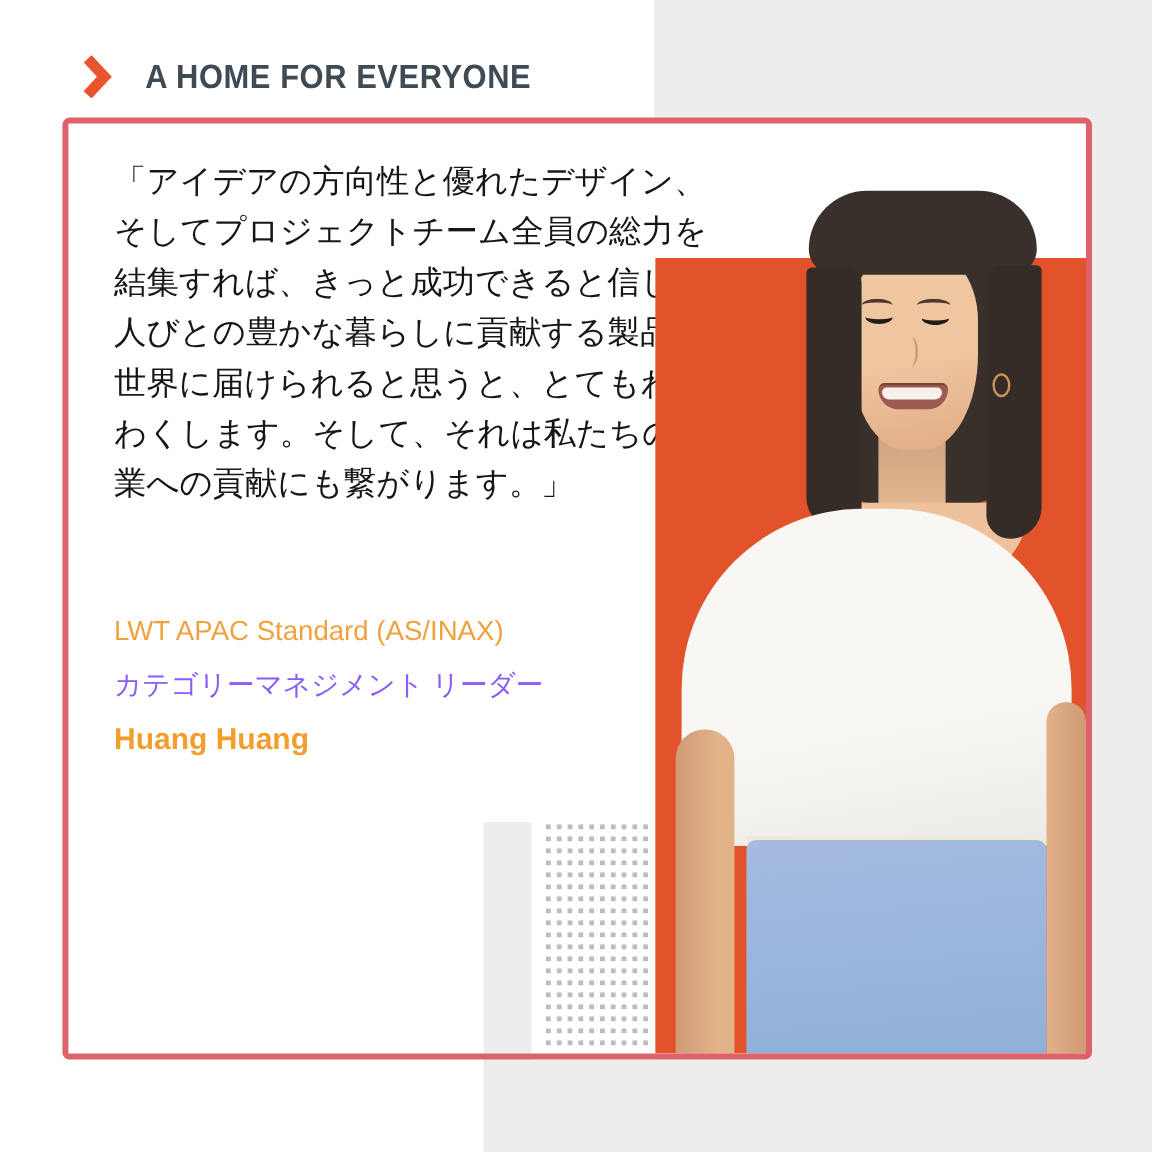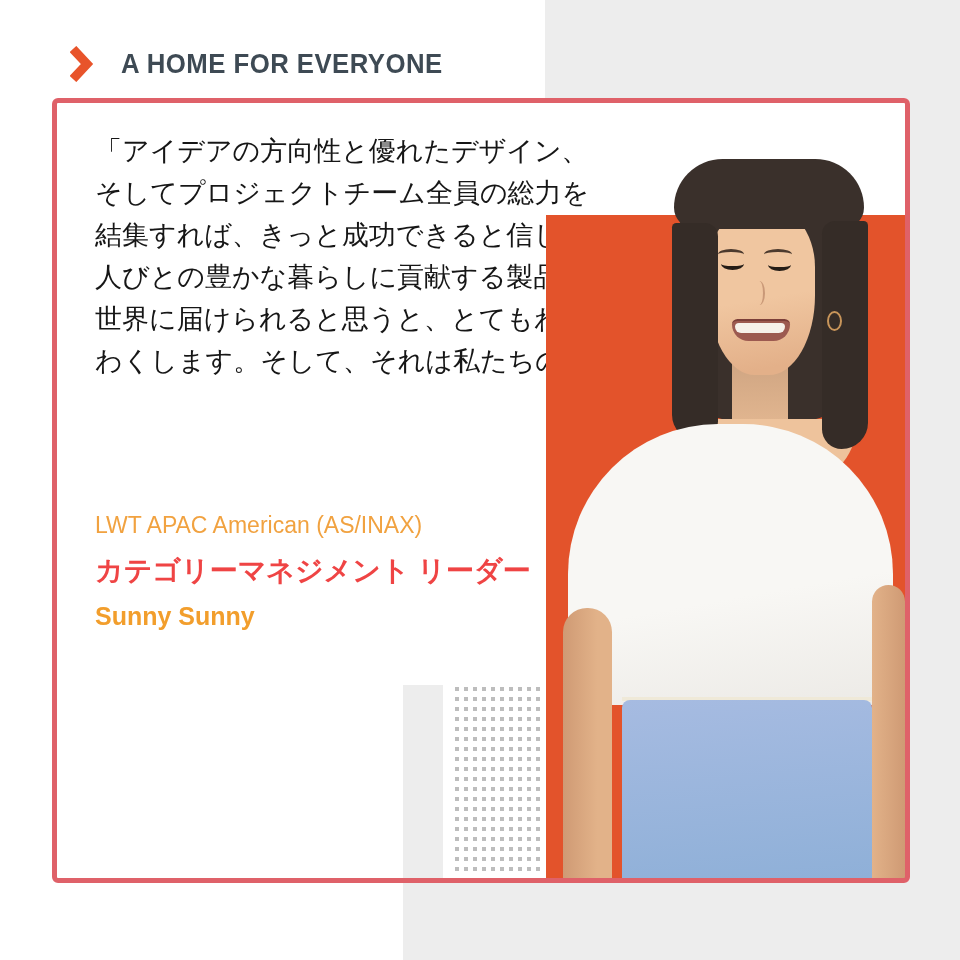--- a/index.html
+++ b/index.html
@@ -29,21 +29,21 @@
   .card-frame{left:52px;top:98px;width:858px;height:785px;border:5px solid #df6169;border-radius:6px;
     box-sizing:border-box;z-index:40;pointer-events:none;background:transparent;}
 
   
   .quote{left:95px;top:130px;width:470px;z-index:20;color:#161616;}
   .quote-line{font-size:27px;line-height:42px;white-space:nowrap;}
 
   
   .attribution{left:95px;top:503px;z-index:20;}
   .attr-division{font-size:23px;color:#f1a240;line-height:45px;white-space:nowrap;}
-  .attr-role{font-size:28px;color:#ef4444;line-height:45px;white-space:nowrap;font-weight:bold;}
+  .attr-role{font-size:23px;color:#8b5cf6;line-height:45px;white-space:nowrap;}
   .attr-name{font-size:25px;font-weight:bold;color:#f29e2c;line-height:46px;white-space:nowrap;}
 
   
   .dots{left:455px;top:687px;width:90px;z-index:15;display:grid;
     grid-template-columns:repeat(10,4px);gap:6px 5px;}
   .dots i{width:4px;height:4px;background:#bdbdbd;display:block;}
 
   
   .photo{left:546px;top:103px;width:359px;height:775px;overflow:hidden;z-index:20;}
   .photo *{position:absolute;}
@@ -115,26 +115,27 @@
 <div class="abs card-bg"></div>
 <div class="abs gray-strip"></div>
 
 <div class="abs quote">
   <div class="quote-line">「アイデアの方向性と優れたデザイン、</div>
   <div class="quote-line">そしてプロジェクトチーム全員の総力を</div>
   <div class="quote-line">結集すれば、きっと成功できると信じて</div>
   <div class="quote-line">人びとの豊かな暮らしに貢献する製品を</div>
   <div class="quote-line">世界に届けられると思うと、とてもわく</div>
   <div class="quote-line">わくします。そして、それは私たちの事</div>
+  <div class="quote-line">業への貢献にも繋がります。」</div>
 </div>
 
 <div class="abs attribution">
-  <div class="attr-division">LWT APAC American (AS/INAX)</div>
+  <div class="attr-division">LWT APAC Standard (AS/INAX)</div>
   <div class="attr-role">カテゴリーマネジメント リーダー</div>
-  <div class="attr-name">Sunny Sunny</div>
+  <div class="attr-name">Huang Huang</div>
 </div>
 
 <div class="abs dots" id="dots">
     <i></i>
     <i></i>
     <i></i>
     <i></i>
     <i></i>
     <i></i>
     <i></i>

